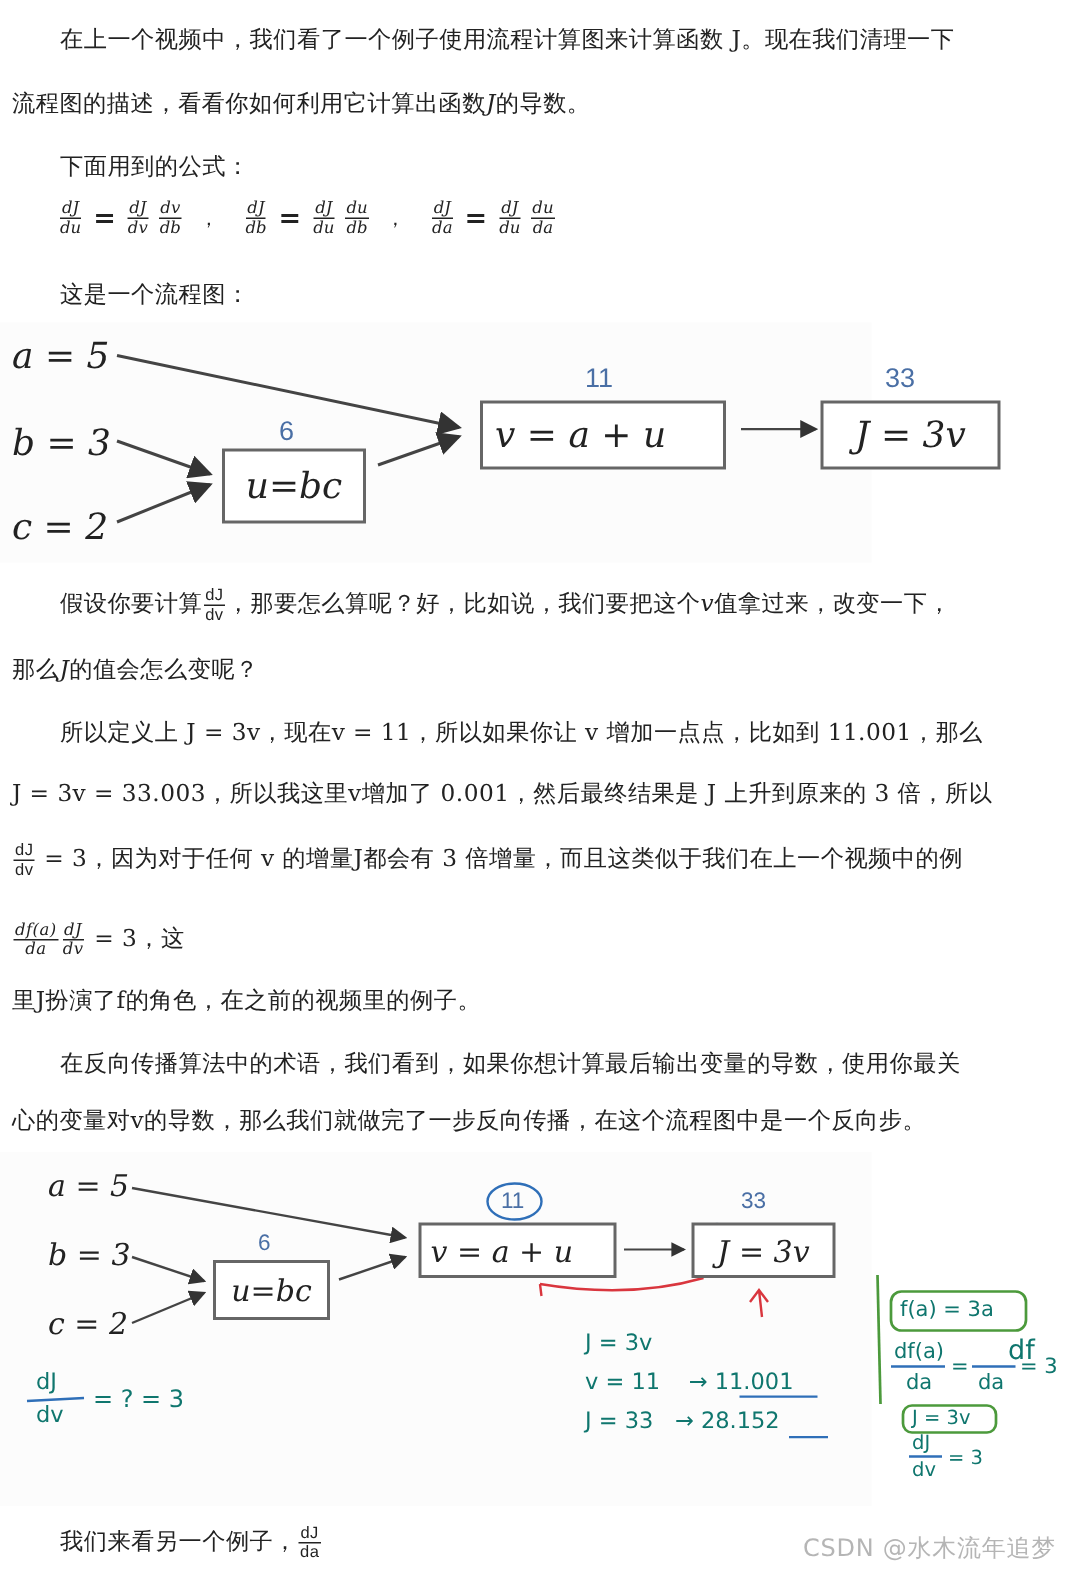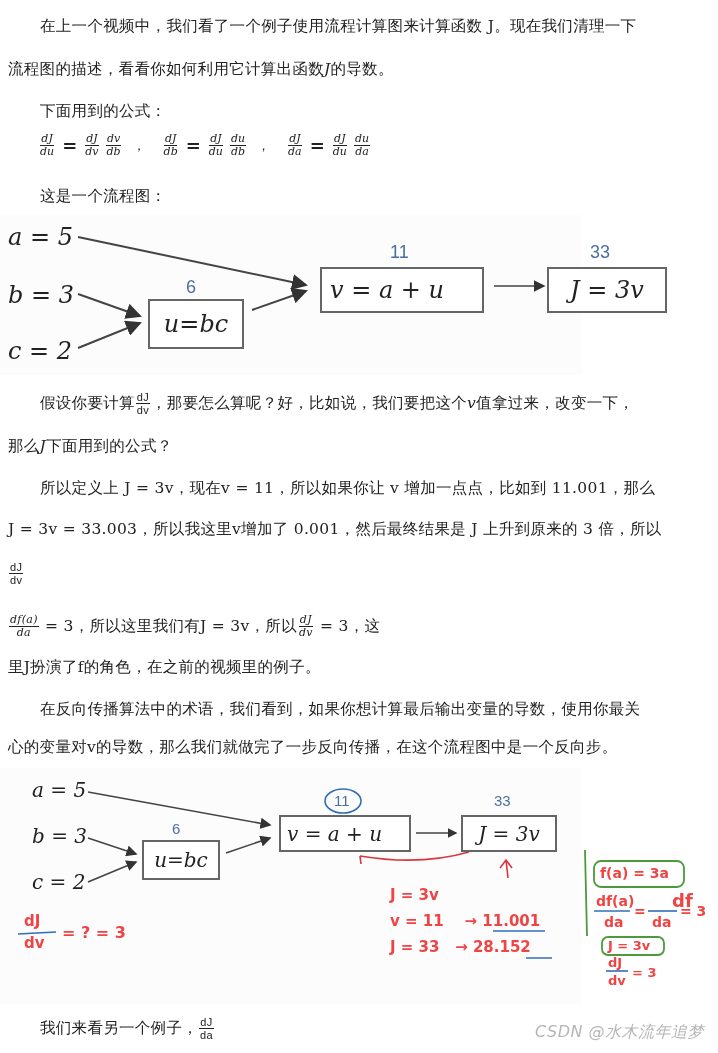--- a/index.html
+++ b/index.html
@@ -12,22 +12,22 @@
   .frac .n { border-bottom:1.5px solid #222; padding:0 1px; }
   .frac .d { padding:0 1px; }
   .frac.up { font-style:normal; font-family:"Liberation Sans",sans-serif; }
   .eq { font-weight:bold; font-size:18px; vertical-align:middle; margin:0 2px; }
   .formula { position:absolute; left:38px; top:133px; display:flex; align-items:center; gap:4px; }
   .formula .sep { font-size:13px; margin:0 12px 0 6px; }
   .figure { position:absolute; left:0; width:581px; background:#fcfcfc; }
   .fig-text { position:absolute; font-family:"DejaVu Serif",serif; font-style:italic; color:#222; white-space:nowrap; }
   .box { position:absolute; border:2px solid #666; background:#fff; box-sizing:border-box; display:flex; align-items:center; justify-content:center; }
   .lbl { position:absolute; color:#4a6fa5; font-family:"Liberation Sans",sans-serif; font-size:18px; }
-  .hand { position:absolute; color:#ef4444; font-family:"DejaVu Sans",sans-serif; white-space:nowrap; font-size:15px; line-height:18px;font-weight:bold; }
-  .watermark { position:absolute; right:14px; top:1022px; color:rgba(120,120,120,0.55); font-family:"DejaVu Sans",sans-serif; font-size:16px; letter-spacing:0.5px;font-style:italic; }
+  .hand { position:absolute; color:#0f766e; font-family:"DejaVu Sans",sans-serif; white-space:nowrap; font-size:15px; line-height:18px; }
+  .watermark { position:absolute; right:14px; top:1022px; color:rgba(120,120,120,0.55); font-family:"DejaVu Sans",sans-serif; font-size:16px; letter-spacing:0.5px; }
   svg { position:absolute; left:0; top:0; overflow:visible; }
 </style>
 </head>
 <body>
 
 <div class="p ind" style="top:16px">在上一个视频中，我们看了一个例子使用流程计算图来计算函数 J。现在我们清理一下</div>
 <div class="p" style="top:59px"><span>流程图的描述，看看你如何利用它计算出函数</span><span class="m">J</span><span>的导数。</span></div>
 
 <div class="p ind" style="top:101px">下面用到的公式：</div>
 
@@ -104,32 +104,32 @@
   <div class="lbl" style="left:590px;top:27px">33</div>
   <div class="box" style="left:547px;top:52px;width:120px;height:46px">
       <span class="fig-text" style="position:static;font-size:24px">J = 3v</span>
     </div>
 </div>
 
 <div class="p ind" style="top:391px"><span>假设你要计算</span><span class="frac up">
       <span class="n">dJ</span>
       <span class="d">dv</span>
     </span><span>，那要怎么算呢？好，比如说，我们要把这个</span><span class="m">v</span><span>值拿过来，改变一下，</span></div>
-<div class="p" style="top:436px"><span>那么</span><span class="m">J</span><span>下面用到的公式？</span></div>
+<div class="p" style="top:436px"><span>那么</span><span class="m">J</span><span>的值会怎么变呢？</span></div>
 
 <div class="p ind" style="top:478px">所以定义上 J = 3v，现在v = 11，所以如果你让  v  增加一点点，比如到 11.001，那么</div>
 <div class="p" style="top:519px">J = 3v = 33.003，所以我这里v增加了 0.001，然后最终结果是 J 上升到原来的 3 倍，所以</div>
 <div class="p" style="top:561px"><span class="frac up">
       <span class="n">dJ</span>
       <span class="d">dv</span>
-    </span></div>
+    </span><span> = 3，因为对于任何  v  的增量J都会有 3 倍增量，而且这类似于我们在上一个视频中的例</span></div>
 <div class="p" style="top:614px"><span class="frac">
       <span class="n">df(a)</span>
       <span class="d">da</span>
-    </span><span> = 3，所以这里我们有J = 3v，所以</span><span class="frac">
+    </span><span class="frac">
       <span class="n">dJ</span>
       <span class="d">dv</span>
     </span><span> = 3，这</span></div>
 <div class="p" style="top:657px">里J扮演了f的角色，在之前的视频里的例子。</div>
 
 <div class="p ind" style="top:699px">在反向传播算法中的术语，我们看到，如果你想计算最后输出变量的导数，使用你最关</div>
 <div class="p" style="top:737px">心的变量对v的导数，那么我们就做完了一步反向传播，在这个流程图中是一个反向步。</div>
 
 <div class="figure" style="top:768px;height:236px">
   <svg width="718" height="236">

